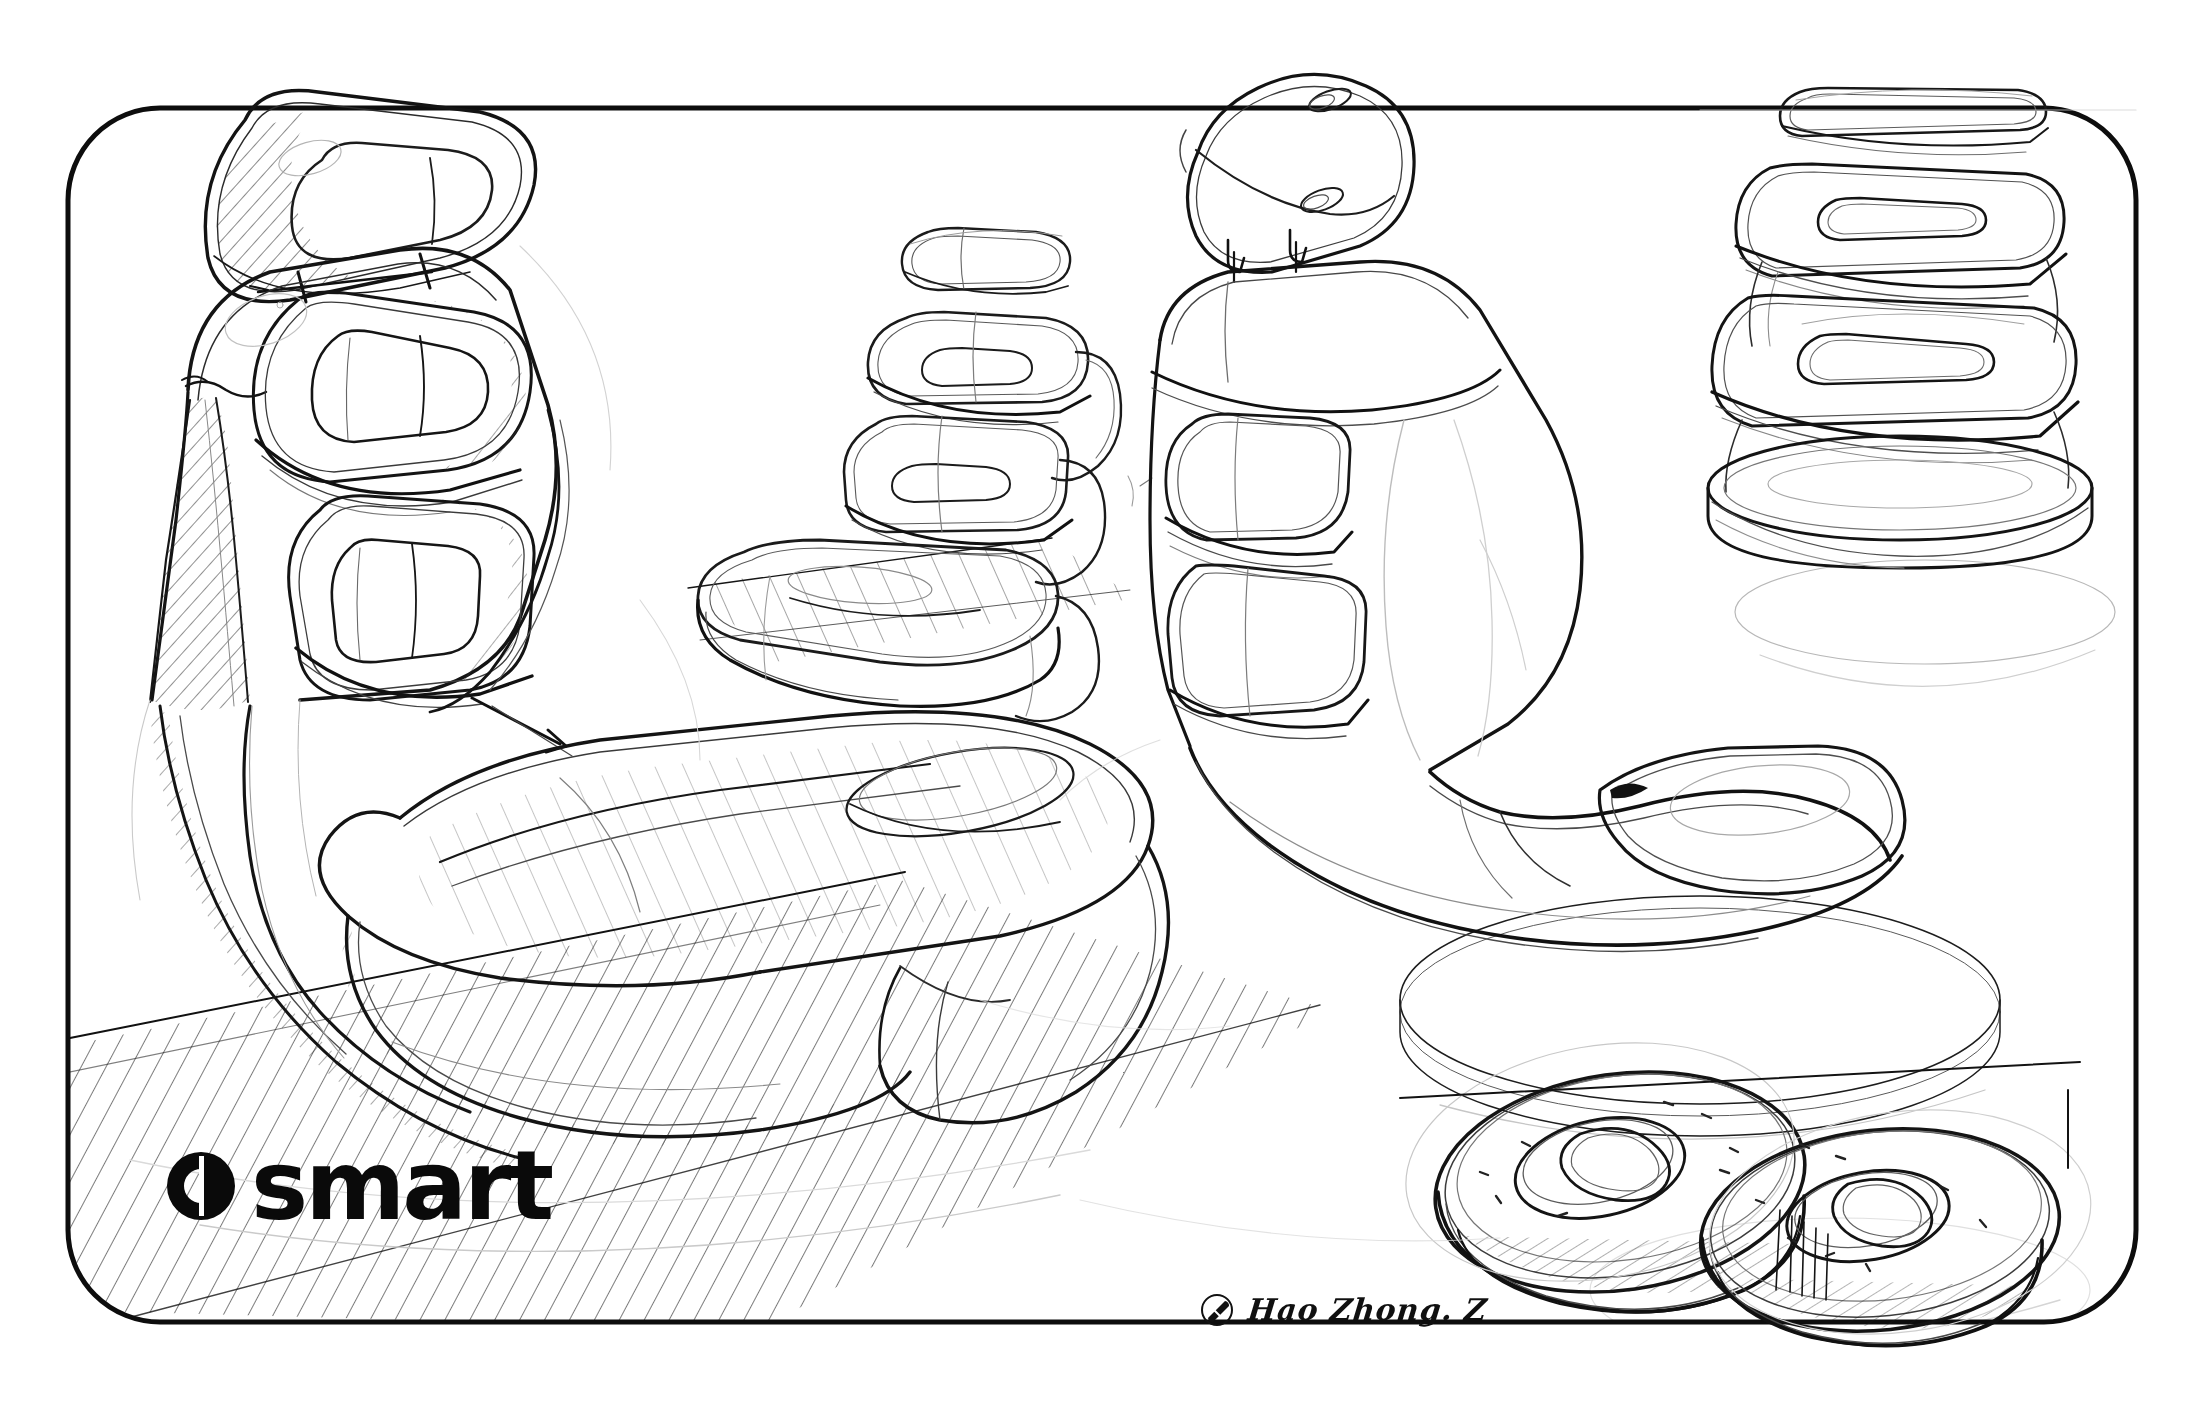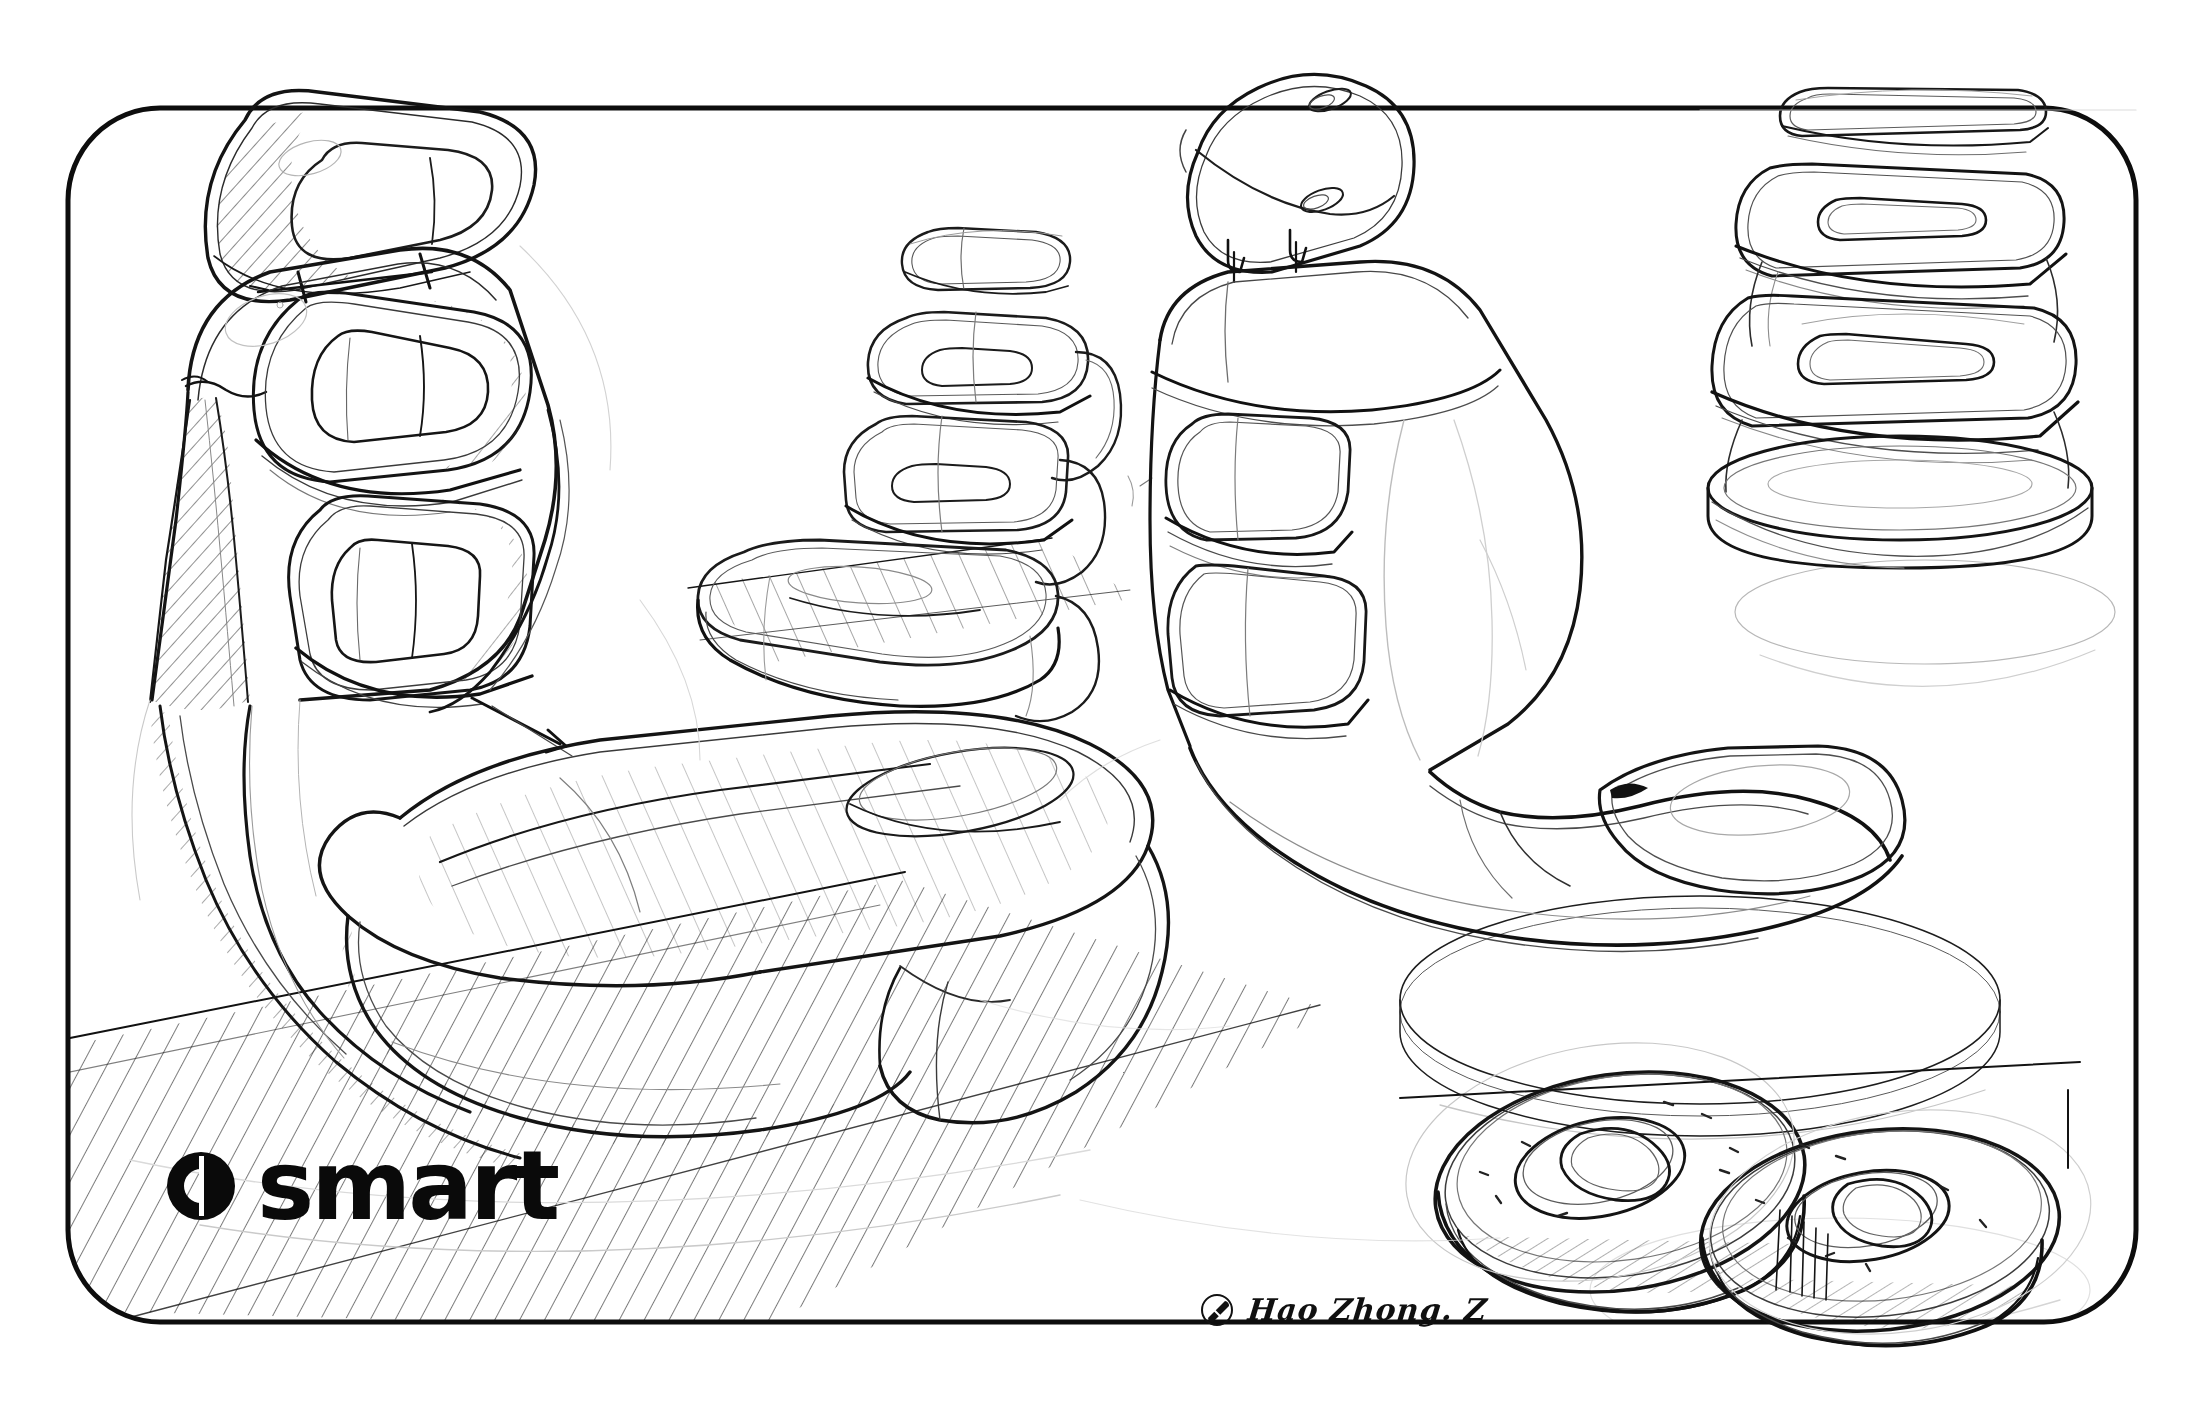--- a/index.html
+++ b/index.html
@@ -5,21 +5,21 @@
 <style>
   html,body{margin:0;padding:0;background:#ffffff;}
   body{
     width:2200px;height:1401px;
     font-family:"Liberation Sans",sans-serif;
     overflow:hidden;position:relative;
   }
   #sheet{position:absolute;inset:0;width:2200px;height:1401px;}
   .logo-wrap{
     position:absolute;left:163px;top:1148px;
-    display:flex;align-items:center;gap:18px;
+    display:flex;align-items:center;gap:12px;
   }
   .logo-mark{width:76px;height:76px;position:relative;flex:0 0 auto;}
   .logo-word{
     font-family:"DejaVu Sans",sans-serif;
     font-size:96px;font-weight:700;letter-spacing:-3px;
     color:#0a0a0a;line-height:76px;
   }
   .sig-wrap{
     position:absolute;left:1200px;top:1292px;
     display:flex;align-items:center;gap:14px;

